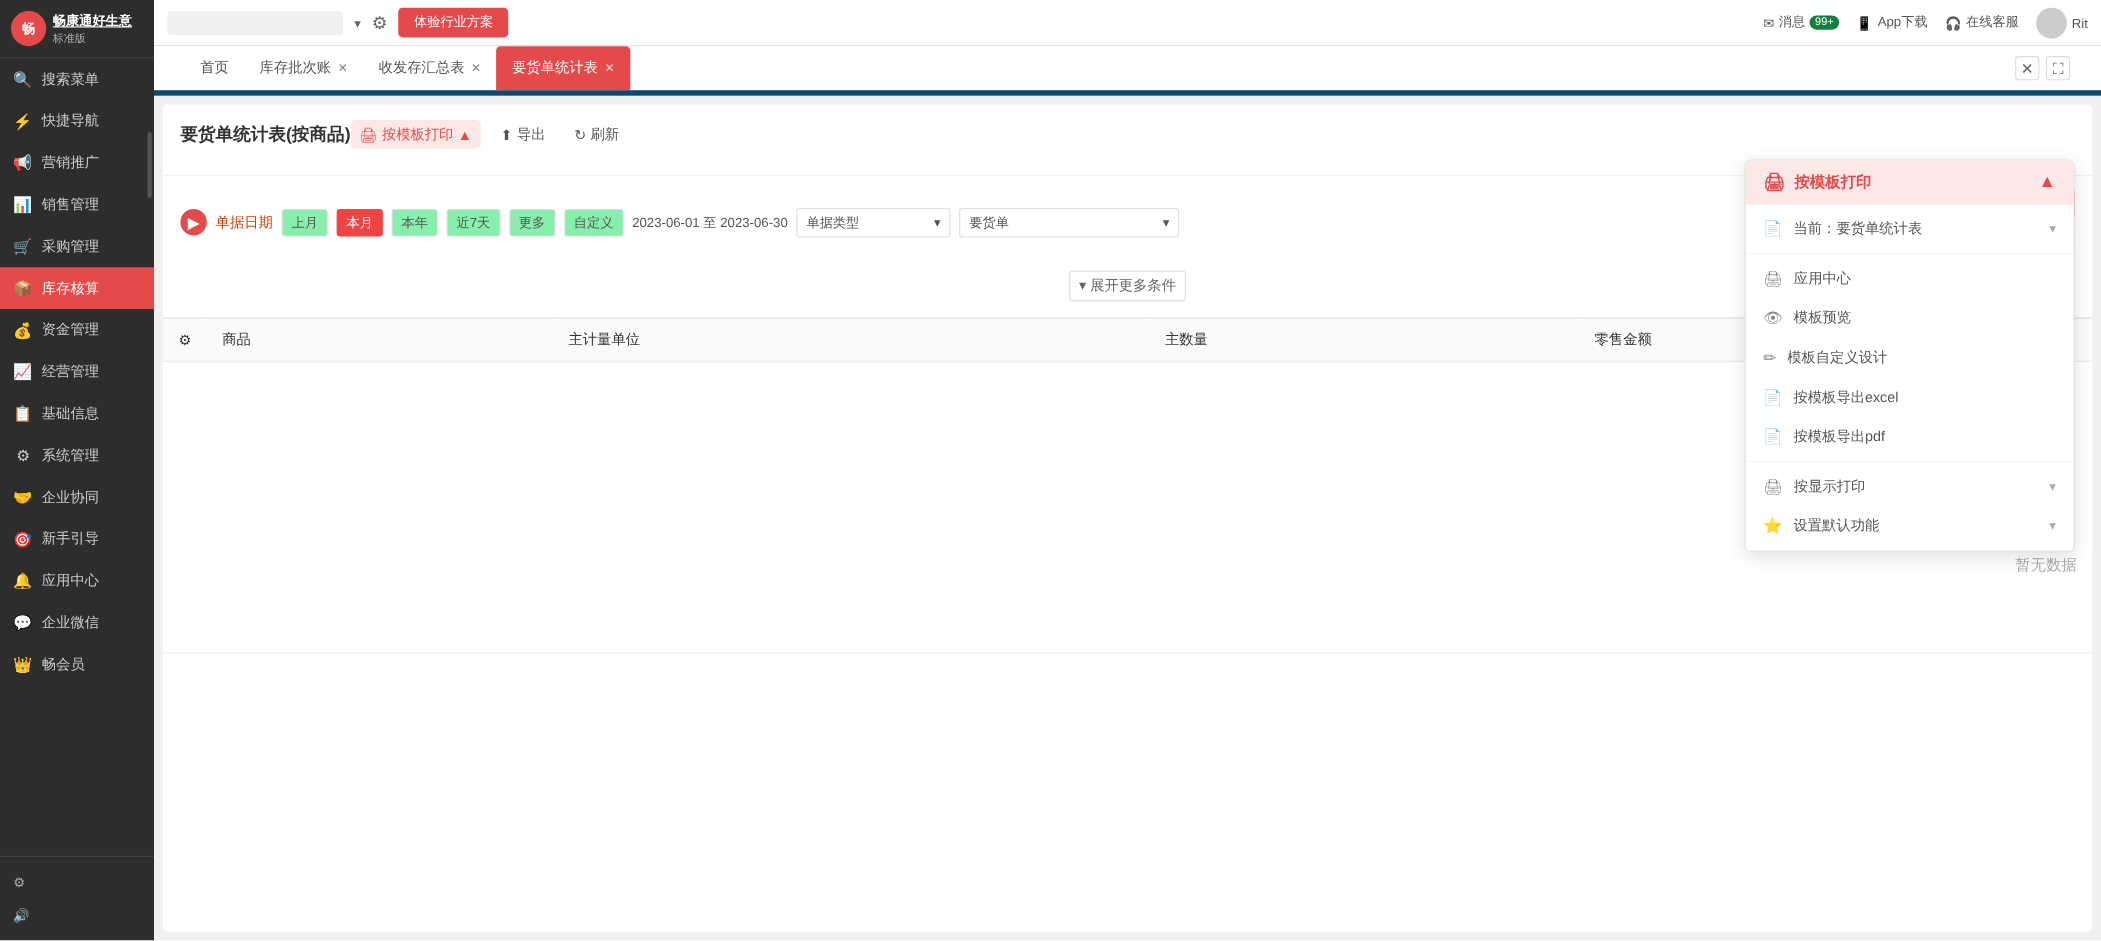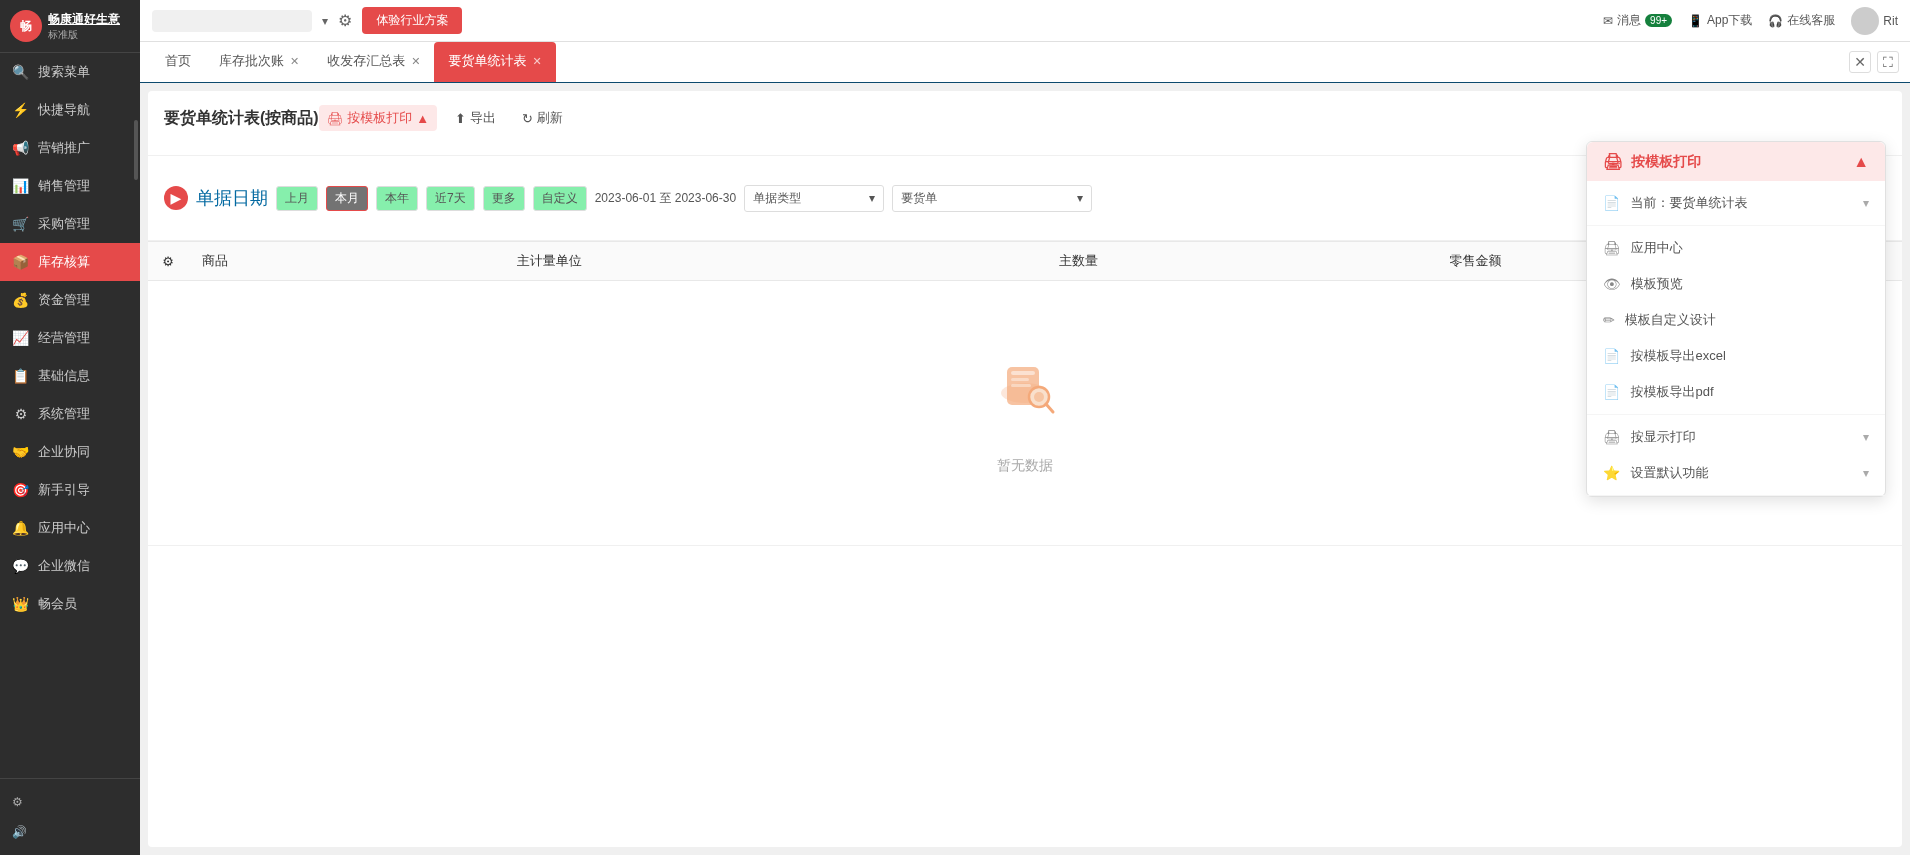--- a/index.html
+++ b/index.html
@@ -122,22 +122,22 @@
       width: 28px; height: 28px;
       background: #ccc; border-radius: 50%;
       display: inline-block;
     }
 
     
     .tabs {
       background: #fff;
       display: flex;
       align-items: center;
-      border-bottom: 1px solid #0c4a6e;
-      padding: 0 11px;
+      border-bottom: 5px solid #0c4a6e;
+      padding: 0 28px;
       min-height: 40px;
     }
     .tab {
       padding: 10px 14px;
       font-size: 13px;
       cursor: pointer;
       color: #555;
       border-bottom: 2px solid transparent;
       display: flex; align-items: center; gap: 6px;
     }
@@ -207,32 +207,32 @@
       border-bottom: 1px solid #f0f0f0;
     }
     .filter-expand-btn {
       width: 24px; height: 24px;
       background: #e54a4a;
       color: #fff;
       border-radius: 50%;
       display: flex; align-items: center; justify-content: center;
       cursor: pointer; font-size: 14px;
     }
-    .filter-label { color: #0369a1; font-size: 18px; }
+    .filter-label { color: #c2410c; font-size: 13px; }
     .date-btn {
       padding: 3px 8px;
       border: 1px solid #ddd;
       border-radius: 3px;
       background: #86efac;
       font-size: 12px;
       cursor: pointer;
       color: #555;
     }
     .date-btn.active {
-      background: #737373;
+      background: #ef4444;
       color: #fff;
       border-color: #e54a4a;
     }
     .date-range { color: #555; font-size: 12px; }
     .filter-select {
       display: flex; align-items: center; gap: 4px;
       border: 1px solid #ddd; border-radius: 3px;
       padding: 4px 8px;
       font-size: 12px; color: #555;
       background: #fff; cursor: pointer;
@@ -265,21 +265,21 @@
       font-size: 13px;
       color: #333;
       font-weight: normal;
       text-align: left;
     }
     .data-table th:first-child { width: 40px; text-align: center; }
     .data-table td { padding: 10px 14px; border-bottom: 1px solid #f0f0f0; font-size: 13px; color: #555; }
 
     
     .empty-state {
-      display: flex; flex-direction: column; align-items: center;
+      display: flex; flex-direction: column; align-items: flex-end;
       justify-content: center;
       padding: 60px 0;
       color: #aaa;
     }
     .empty-icon {
       font-size: 60px; margin-bottom: 12px;
     }
     .empty-text { font-size: 14px; color: #aaa; }
 
     
@@ -526,20 +526,25 @@
         <span>单据类型</span>
         <span style="margin-left:auto;">▾</span>
       </div>
       <div class="filter-select filter-select-wide">
         <span>要货单</span>
         <span style="margin-left:auto;">▾</span>
       </div>
       <div class="filter-actions">
         <button class="btn-query">查询</button>
         <button class="btn-settings">设置</button>
+      </div>
+      <div class="filter-row2">
+        <div class="expand-more">
+          <span>▾ 展开更多条件</span>
+        </div>
       </div>
     </div>
 
     <div class="table-container">
       <table class="data-table">
         <thead>
           <tr>
             <th>⚙</th>
             <th><span>商品</span></th>
             <th><span>主计量单位</span></th>

